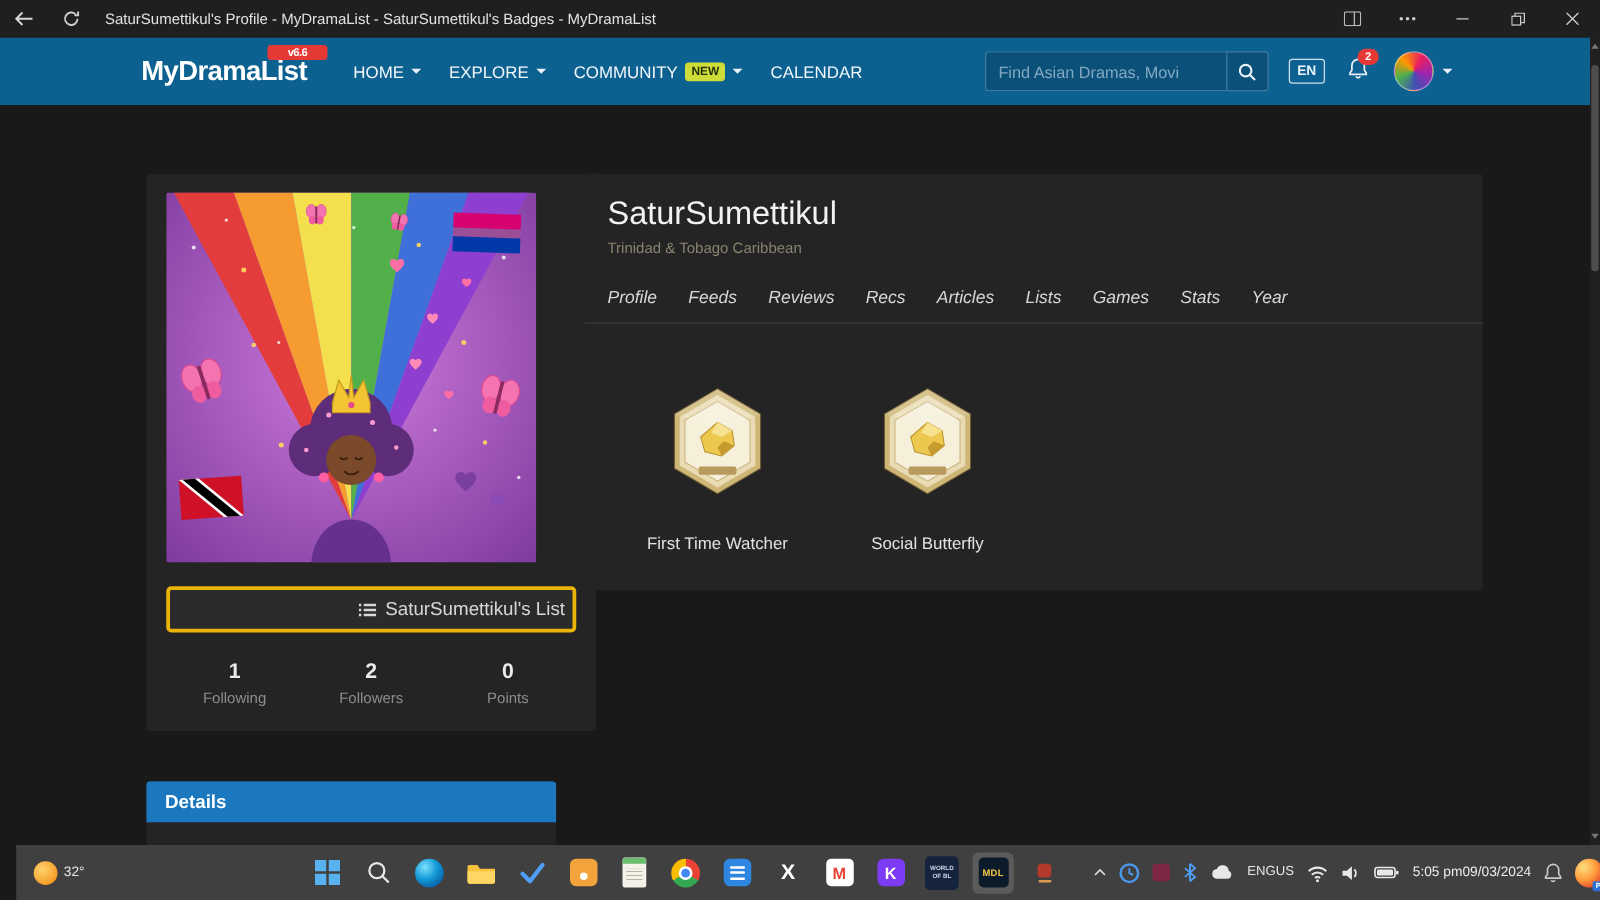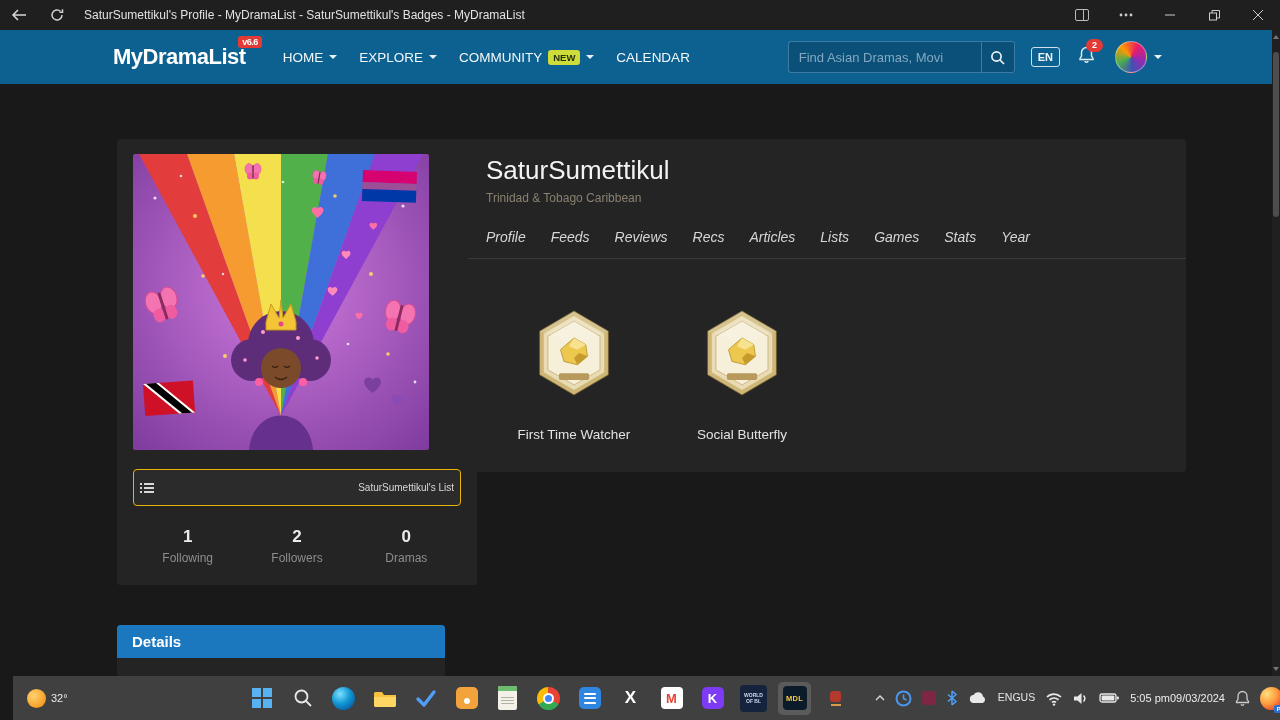--- a/index.html
+++ b/index.html
@@ -8,21 +8,21 @@
   
   .titlebar{position:absolute;top:0;left:0;right:0;height:30px;background:#1f1f1f;display:flex;align-items:center;z-index:40;}
   .tb-btn{width:38px;height:30px;display:flex;align-items:center;justify-content:center;cursor:pointer;}
   .tb-title{font-size:12px;color:#e2e2e2;margin-left:8px;white-space:nowrap;}
   .tb-right{margin-left:auto;display:flex;align-items:center;}
   .tb-ctl{width:44px;height:30px;display:flex;align-items:center;justify-content:center;cursor:pointer;}
 
   
   .navbar{position:absolute;top:30px;left:0;right:0;height:54px;background:#0d6190;display:flex;align-items:center;padding-left:113px;z-index:30;}
   .logo{position:relative;color:#fff;font-size:22px;font-weight:800;letter-spacing:-0.5px;cursor:pointer;}
-  .version-badge{position:absolute;top:-8px;right:-16px;background:#e53935;color:#fff;font-size:9px;font-weight:700;padding:1px 4px;border-radius:3px;}
+  .version-badge{position:absolute;top:-8px;right:-16px;background:#e53935;color:#fff;font-size:9px;font-weight:700;padding:1px 16px;border-radius:3px;}
   .nav-items{display:flex;margin-left:26px;}
   .nav-item{display:flex;align-items:center;gap:6px;color:#f2f7fa;font-size:13.5px;padding:10px 11px;cursor:pointer;white-space:nowrap;}
   .caret{width:0;height:0;border-left:4px solid transparent;border-right:4px solid transparent;border-top:4px solid #e8f1f7;}
   .new-badge{background:#cddc39;color:#25300c;font-size:9.5px;font-weight:700;padding:2px 5px;border-radius:3px;}
   .nav-right{margin-left:auto;margin-right:118px;display:flex;align-items:center;}
   .search-group{display:flex;}
   .search-input{width:172px;height:30px;background:#0a5078;border:1px solid #3d7ba1;border-right:none;border-radius:3px 0 0 3px;color:#d7e7f2;font-size:13px;padding:0 10px;outline:none;}
   .search-input::placeholder{color:#84a8c2;}
   .search-btn{width:32px;height:30px;background:#0a5078;border:1px solid #3d7ba1;border-radius:0 3px 3px 0;display:flex;align-items:center;justify-content:center;cursor:pointer;}
   .lang-box{margin-left:16px;border:1px solid #cfe0ec;color:#eaf3fa;font-size:11px;font-weight:700;padding:3px 6px;border-radius:3px;cursor:pointer;}
@@ -30,21 +30,21 @@
   .notif-badge{position:absolute;top:-7px;right:-8px;background:#e53935;color:#fff;font-size:9px;font-weight:700;min-width:13px;height:13px;line-height:13px;text-align:center;border-radius:7px;padding:0 2px;}
   .avatar{margin-left:20px;width:30px;height:30px;border-radius:50%;cursor:pointer;background:conic-gradient(from 30deg,#e91e63,#9c27b0,#3f51b5,#4caf50,#ff9800,#e91e63);border:1px solid rgba(255,255,255,.4);}
   .avatar-caret{margin-left:7px;width:0;height:0;border-left:4px solid transparent;border-right:4px solid transparent;border-top:4px solid #e8f1f7;}
 
   
   .content{position:absolute;top:84px;left:0;right:0;bottom:0;background:#191919;}
   .card{background:#242424;border-radius:3px;}
 
   .left-card{position:absolute;left:117px;top:55px;width:328px;padding:15px 16px 20px;}
   .profile-art{display:block;width:296px;height:296px;border-radius:2px;cursor:pointer;}
-  .list-button{margin-top:19px;width:100%;height:37px;background:#2b2b2b;border:1px solid #eab308;border-radius:4px;color:#d8d8d8;font-size:10px;display:flex;align-items:center;justify-content:space-between;gap:7px;cursor:pointer;}
+  .list-button{margin-top:19px;width:100%;height:37px;background:#2b2b2b;border:3px solid #eab308;border-radius:4px;color:#d8d8d8;font-size:15px;display:flex;align-items:center;justify-content:flex-end;gap:7px;cursor:pointer;}
   .stats{margin-top:21px;display:flex;}
   .stat{flex:1;text-align:center;cursor:pointer;}
   .stat-value{font-size:17px;font-weight:700;color:#ececec;}
   .stat-label{font-size:12px;color:#8d8d8d;margin-top:4px;}
 
   .details-card{position:absolute;left:117px;top:541px;width:328px;overflow:hidden;}
   .details-header{background:#1b78bf;color:#fff;font-size:15px;font-weight:700;padding:8px 15px;border-radius:3px 3px 0 0;}
   .details-body{height:18px;background:#242424;}
 
   .right-card{position:absolute;left:468px;top:55px;width:682px;padding:16px 18px 30px;}
@@ -315,21 +315,21 @@
         <div class="stat">
           <div class="stat-value">1</div>
           <div class="stat-label">Following</div>
         </div>
         <div class="stat">
           <div class="stat-value">2</div>
           <div class="stat-label">Followers</div>
         </div>
         <div class="stat">
           <div class="stat-value">0</div>
-          <div class="stat-label">Dramas</div>
+          <div class="stat-label">Points</div>
         </div>
       </div>
     </div>
 
     <div class="details-card card">
       <div class="details-header">Details</div>
       <div class="details-body"></div>
     </div>
 
     <div class="card right-card">

